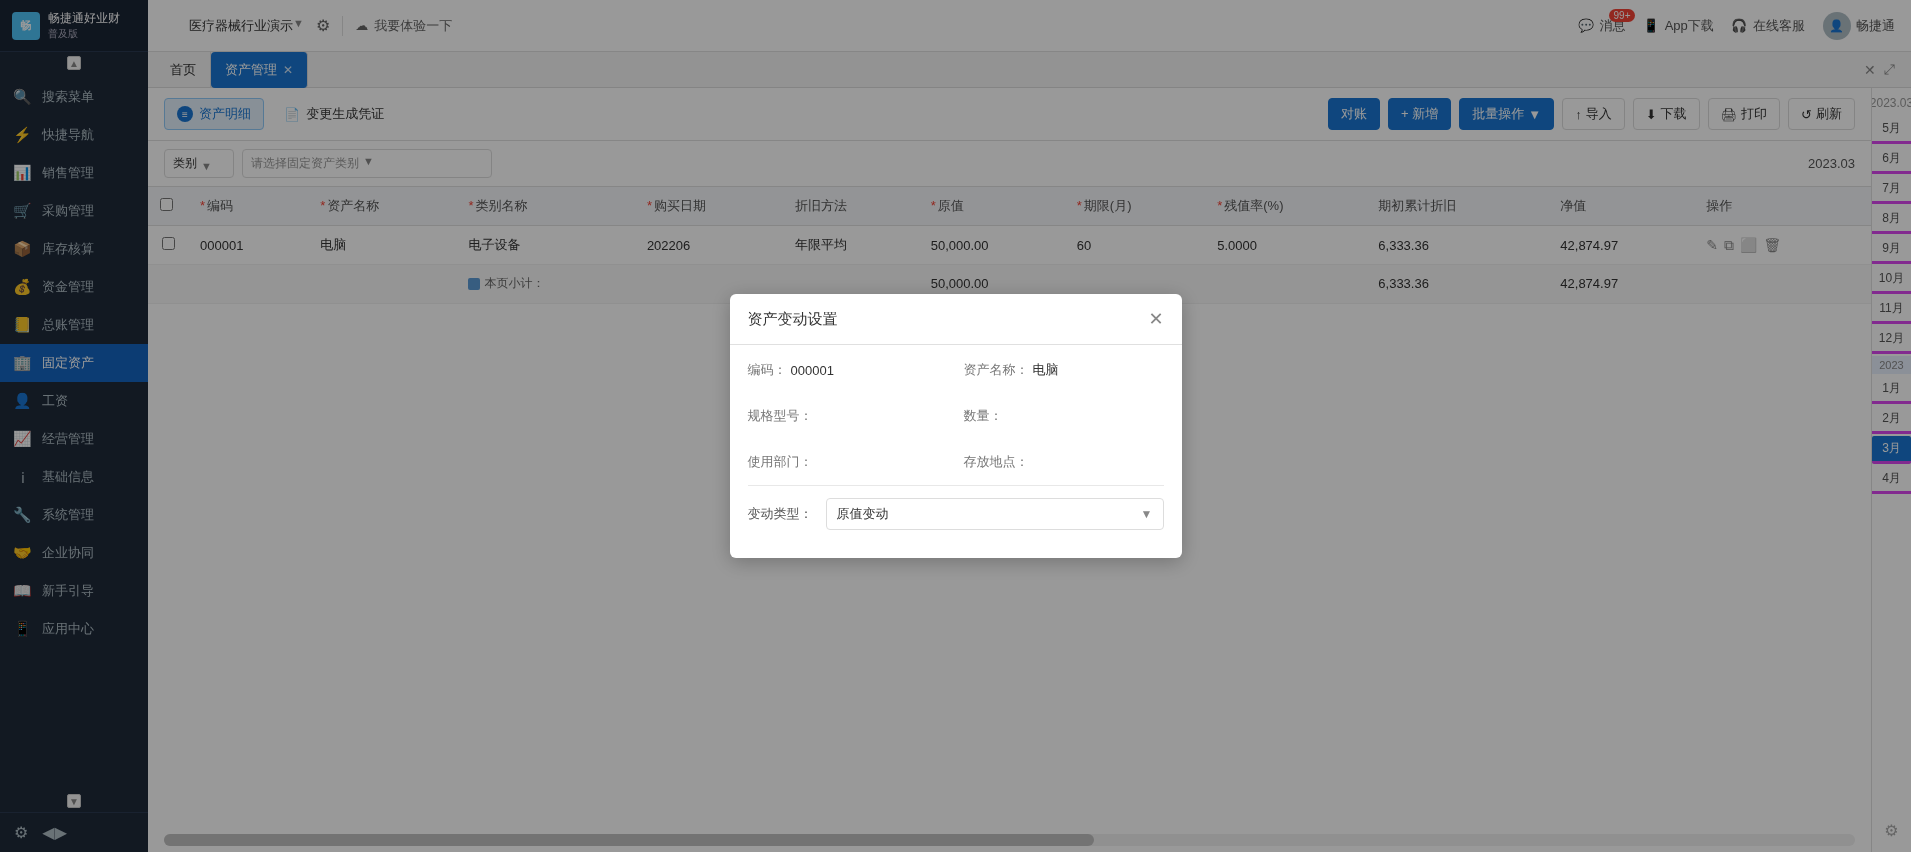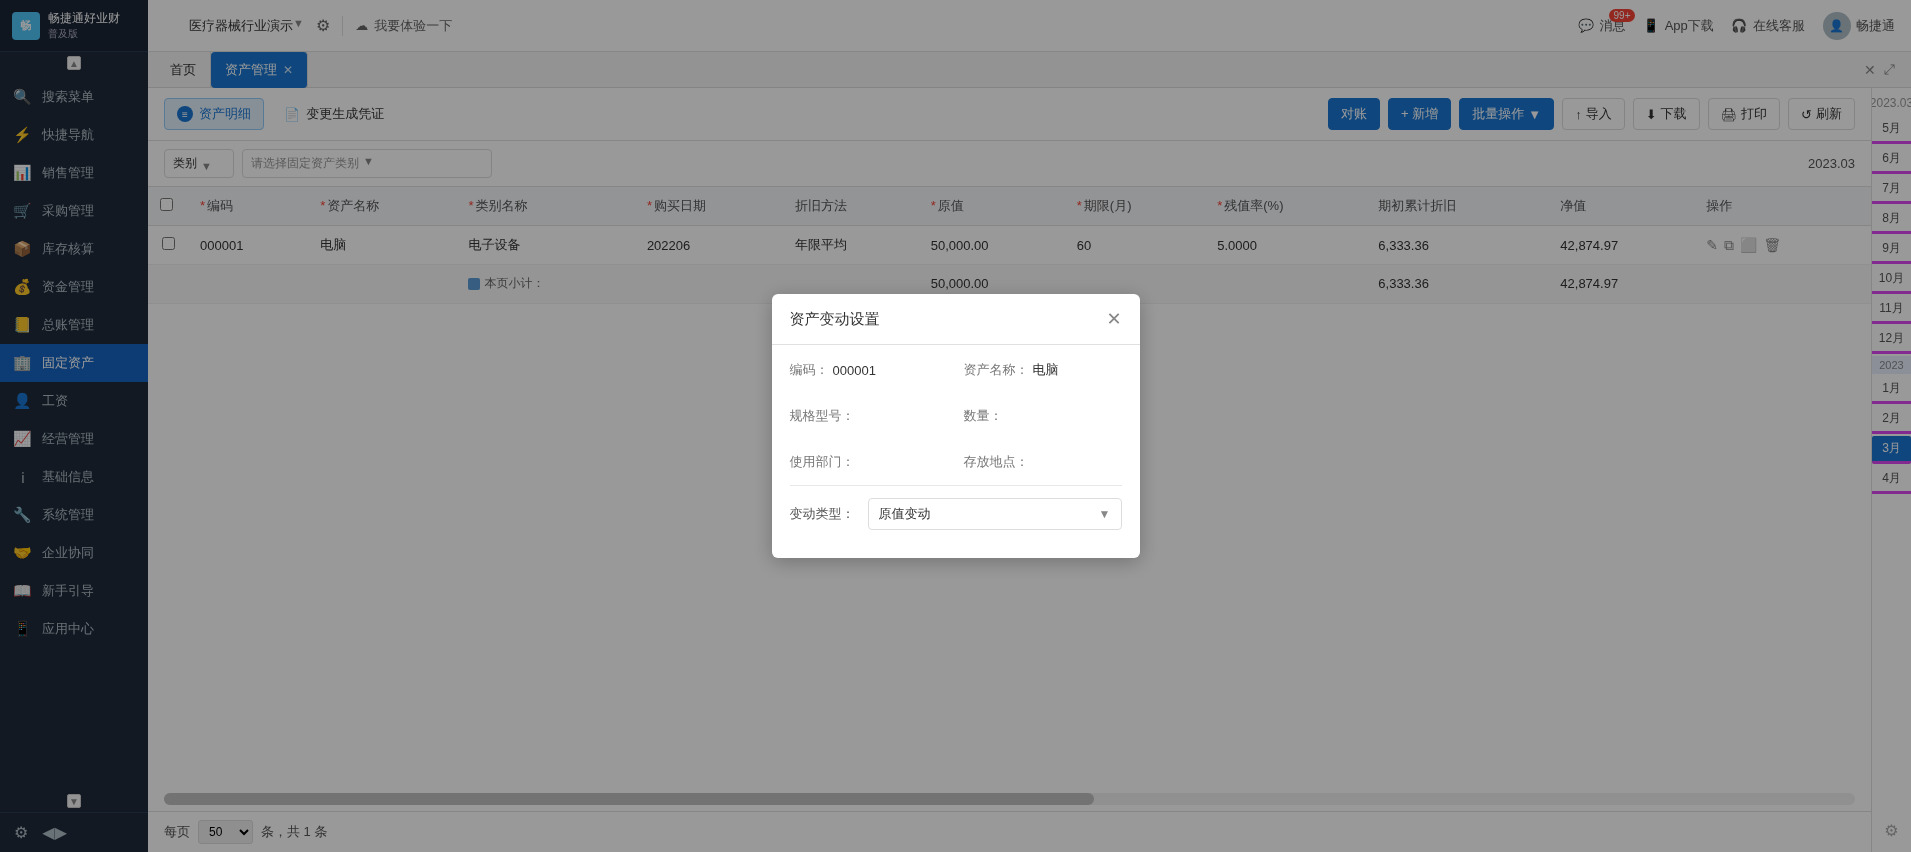--- a/index.html
+++ b/index.html
@@ -85,21 +85,21 @@
     
     .pagination { display: flex; align-items: center; gap: 8px; padding: 8px 16px; border-top: 1px solid #e0e0e0; font-size: 13px; color: #555; flex-shrink: 0; }
     .page-select { padding: 3px 6px; border: 1px solid #ddd; border-radius: 3px; font-size: 12px; }
 
     
     .hscroll { height: 12px; background: #f0f0f0; border-radius: 6px; margin: 6px 16px; position: relative; }
     .hscroll-thumb { height: 100%; background: #c0c0c0; border-radius: 6px; width: 55%; }
 
     
     .modal-overlay { position: fixed; top: 0; left: 0; width: 100%; height: 100%; background: rgba(0,0,0,0.4); z-index: 1000; display: flex; align-items: center; justify-content: center; }
-    .modal { background: #fff; border-radius: 6px; box-shadow: 0 4px 20px rgba(0,0,0,0.25); width: 368px; padding: 0; overflow: hidden; }
+    .modal { background: #fff; border-radius: 6px; box-shadow: 0 4px 20px rgba(0,0,0,0.25); width: 452px; padding: 0; overflow: hidden; }
     .modal-header { display: flex; align-items: center; justify-content: space-between; padding: 14px 18px; border-bottom: 1px solid #e0e0e0; }
     .modal-title { font-size: 15px; font-weight: 500; color: #333; }
     .modal-close { cursor: pointer; color: #888; font-size: 18px; }
     .modal-body { padding: 16px 18px; }
     .modal-info-grid { display: grid; grid-template-columns: 1fr 1fr; gap: 28px 16px; margin-bottom: 14px; }
     .modal-info-item { display: flex; align-items: center; gap: 4px; font-size: 13px; }
     .modal-info-label { color: #777; white-space: nowrap; }
     .modal-info-value { color: #333; font-weight: 500; }
     .modal-divider { height: 1px; background: #e8e8e8; margin: 12px 0; }
     .modal-field-row { display: flex; align-items: center; gap: 8px; margin-bottom: 12px; }
@@ -371,28 +371,20 @@
     <td></td>
   </tr>
               </tbody>
           </table>
         </div>
 
         <div class="hscroll">
           <div class="hscroll-thumb"></div>
         </div>
 
-        <div class="pagination">
-          <span>每页</span>
-          <select class="page-select">
-            <option>50</option>
-            <option>100</option>
-          </select>
-          <span>条，共 1 条</span>
-        </div>
       </div>
 
       <div class="right-sidebar" id="right-sidebar">
       <div class="date-display">2023.03</div>
           <div class="cal-month">5月</div>
           <div class="cal-month">6月</div>
           <div class="cal-month">7月</div>
           <div class="cal-month">8月</div>
           <div class="cal-month">9月</div>
           <div class="cal-month">10月</div>

